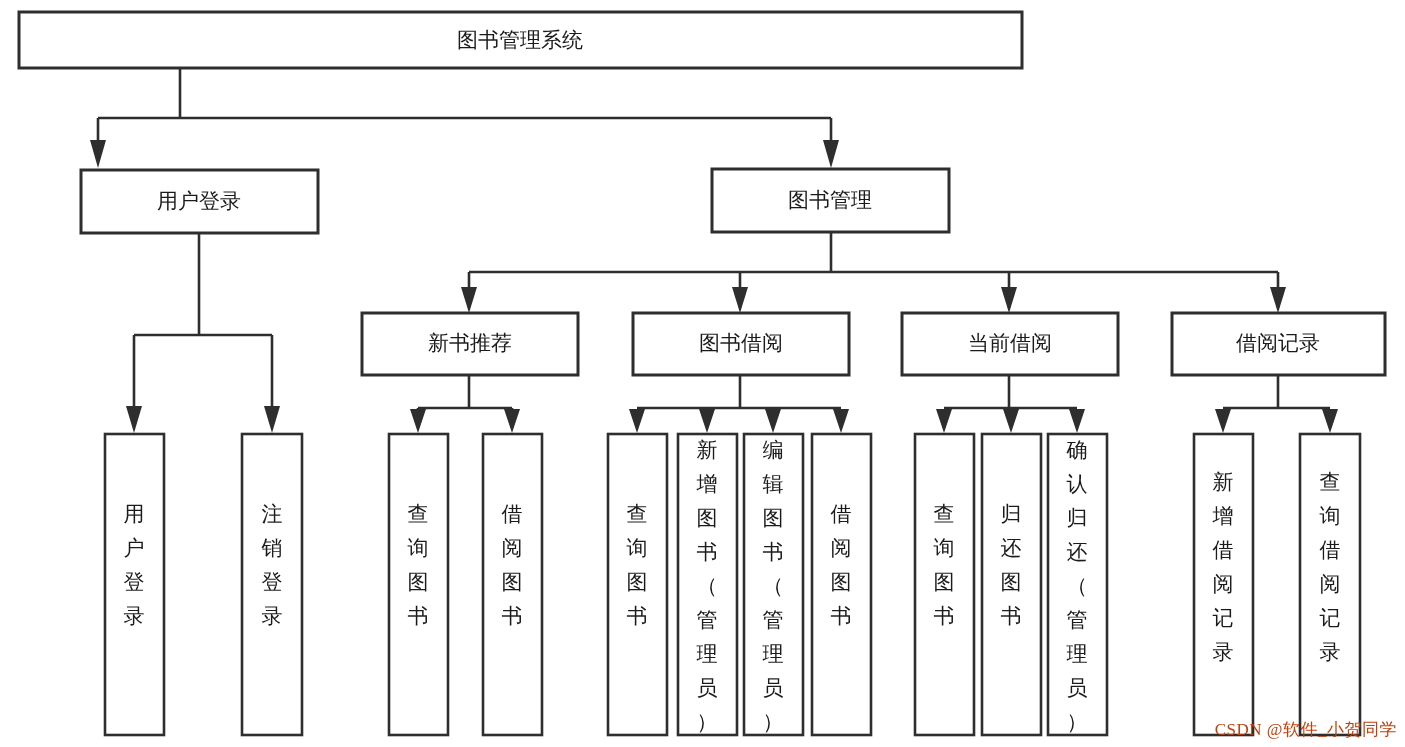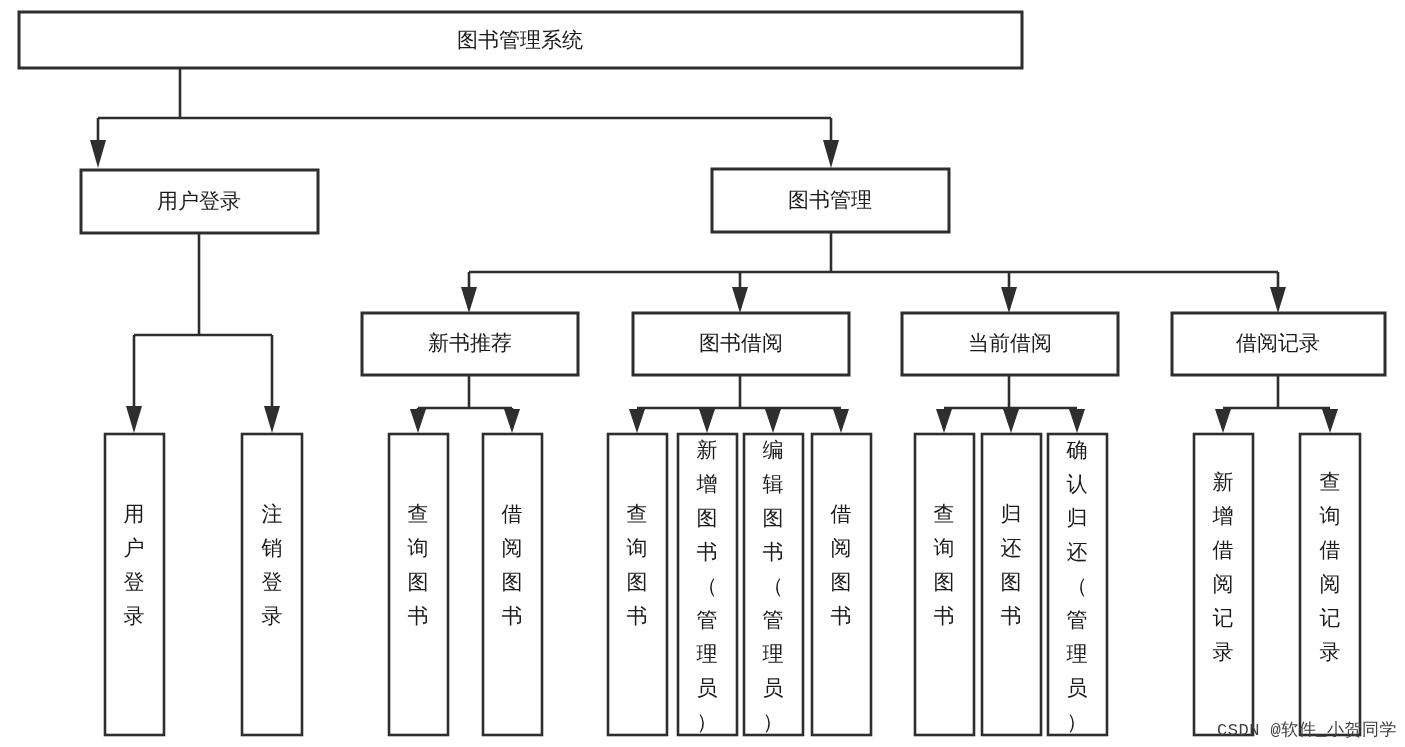--- a/index.html
+++ b/index.html
@@ -56,23 +56,23 @@
   .node-label-v {
     font-family: "DejaVu Sans", "Liberation Sans", sans-serif;
     font-size: 21px;
     fill: #1b1b1b;
     text-anchor: middle;
   }
   .watermark {
     position: absolute;
     right: 8px;
     bottom: 6px;
-    font-family: Liberation Mono, monospace;
+    font-family: Liberation Serif, serif;
     font-size: 17px;
-    color: #404040;
+    color: #c2410c;
     letter-spacing: 0.5px;
     white-space: nowrap;
     pointer-events: none;
     text-align: center;
   }
 </style>
 </head>
 <body>
 
 <div id="diagram-root">

